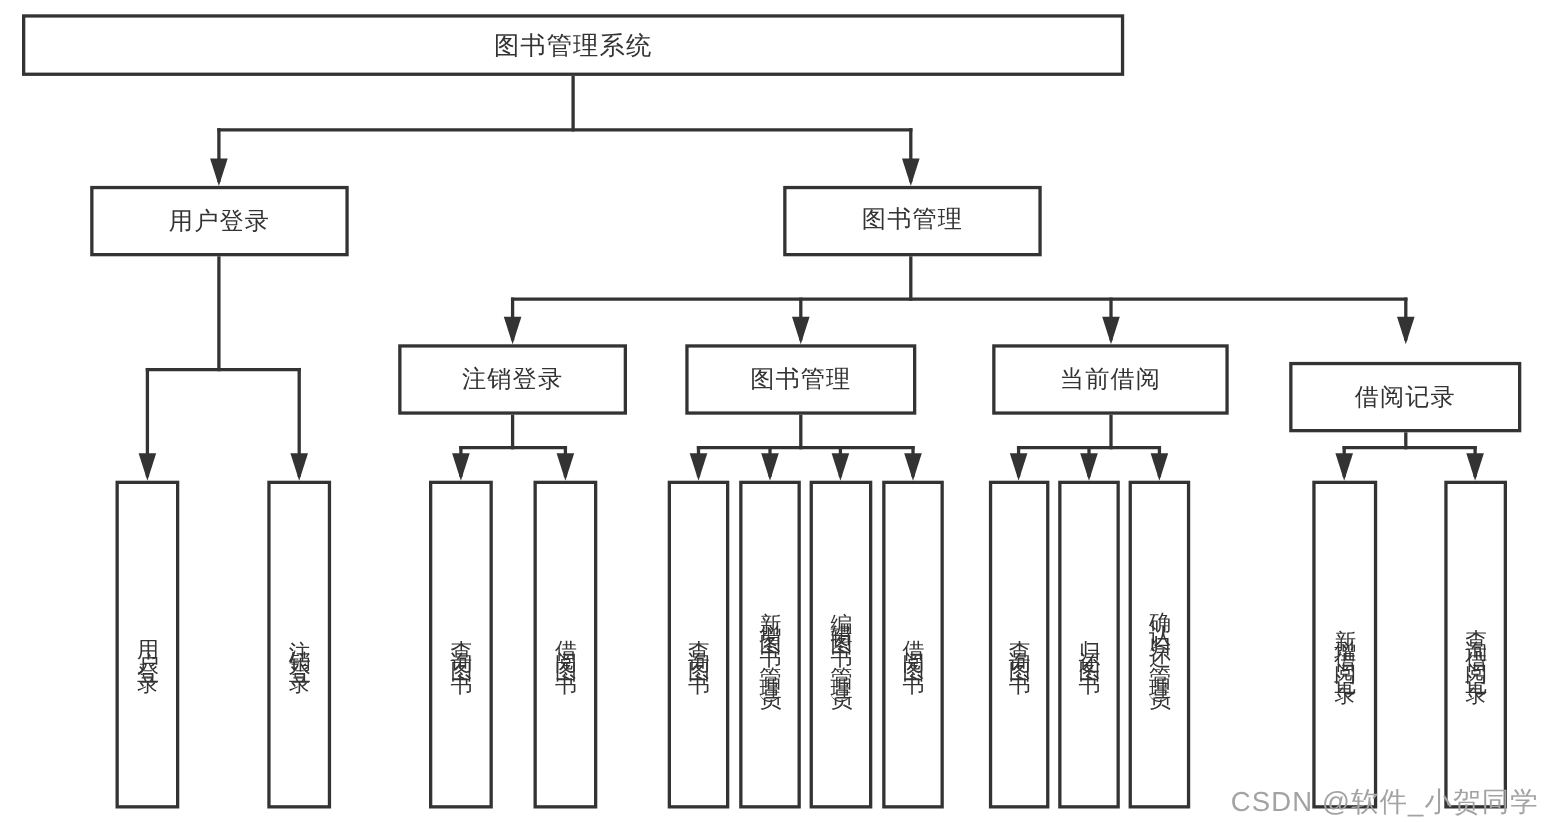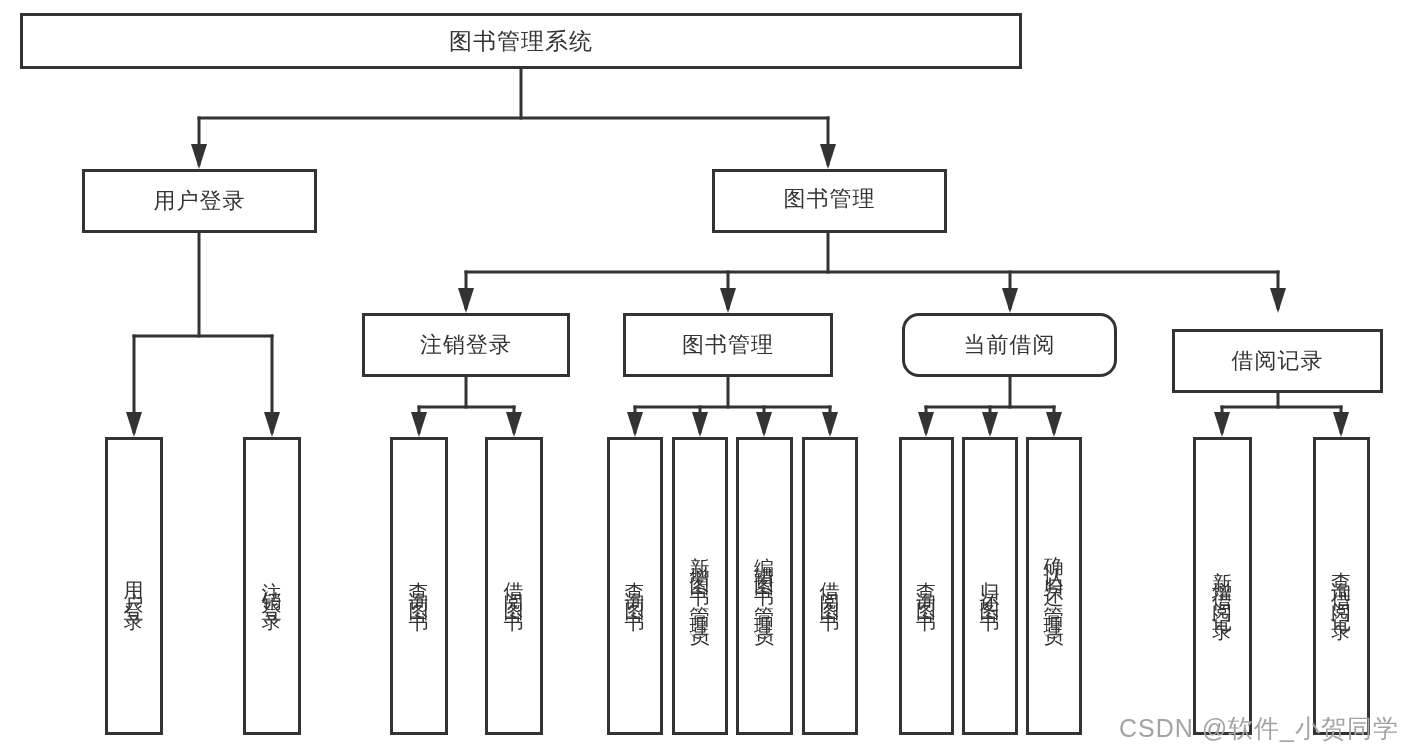--- a/index.html
+++ b/index.html
@@ -30,21 +30,21 @@
     letter-spacing:10px;
   }
   
   .n-root{left:20px;top:13px;width:1002px;height:56px;font-size:23px;}
   
   .n-user-login{left:82px;top:169px;width:235px;height:64px;}
   .n-book-mgmt{left:712px;top:169px;width:235px;height:64px;font-family:Liberation Mono, monospace;}
   
   .n-new-book-rec{left:362px;top:313px;width:208px;height:64px;}
   .n-book-borrow{left:623px;top:313px;width:210px;height:64px;}
-  .n-current-borrow{left:902px;top:313px;width:215px;height:64px;border-radius:17px;}
+  .n-current-borrow{left:902px;top:313px;width:215px;height:64px;}
   .n-borrow-record{left:1172px;top:313px;width:211px;height:64px;margin-top:16px;}
   
   .lv4{top:437px;height:298px;}
   .n-login{left:105px;width:58px;}
   .n-logout{left:243px;width:58px;}
   .n-query1{left:390px;width:58px;}
   .n-borrow1{left:485px;width:58px;}
   .n-query2{left:607px;width:56px;}
   .n-add-book{left:672px;width:56px;}
   .n-edit-book{left:736px;width:57px;}

